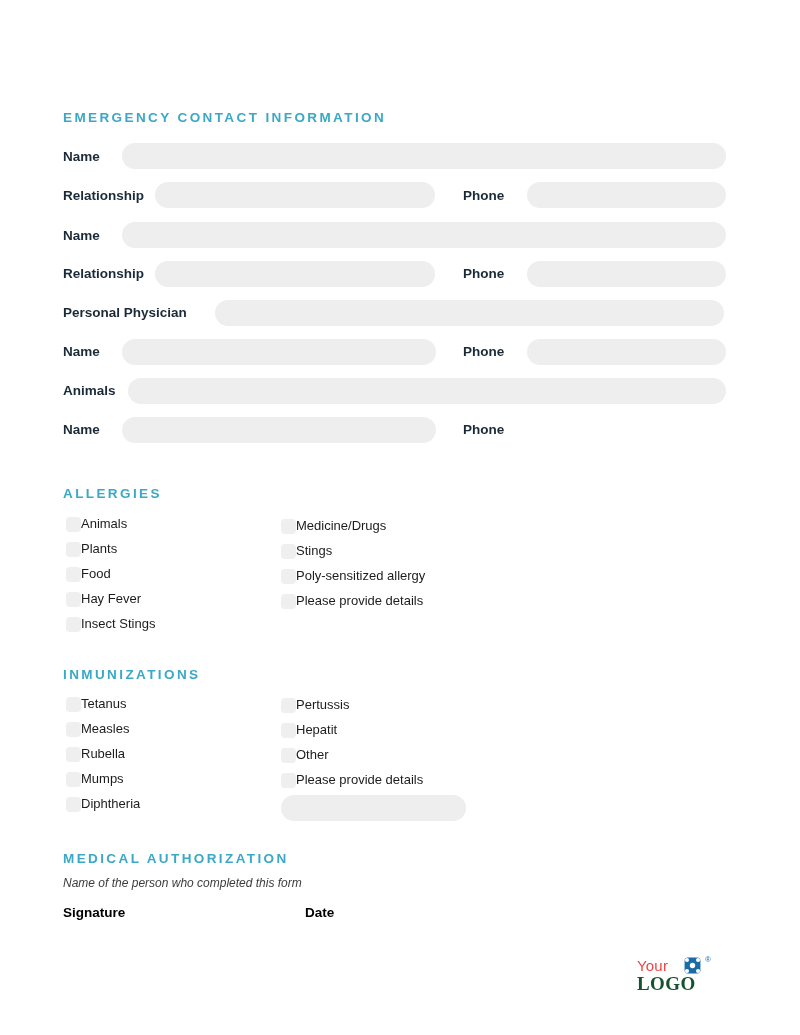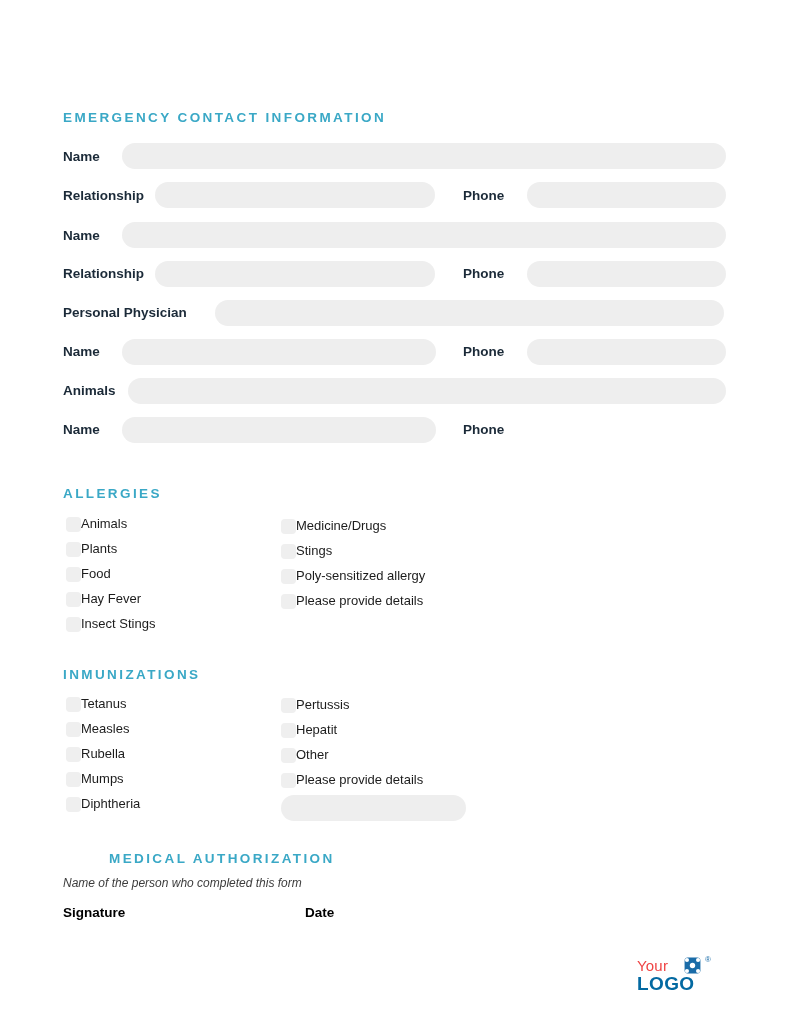--- a/index.html
+++ b/index.html
@@ -108,22 +108,23 @@
     color: #ef4444;
     line-height: 1;
   }
   .logo-logo {
     position: absolute;
     left: 0;
     top: 16px;
     font-size: 19px;
     font-weight: 700;
     letter-spacing: 0.4px;
-    color: #0369a1;
-    line-height: 1;
+    color: #14532d;
+    line-height: 1;
+    font-family: Liberation Serif, serif;
   }
   .logo-mark {
     position: absolute;
     left: 46px;
     top: -2px;
     width: 19px;
     height: 19px;
   }
   .logo-reg {
     position: absolute;
@@ -246,21 +247,21 @@
   <div class="check-row" style="left:281px; top:748px;">
     <span class="check-box"></span>
     <span class="check-label">Other</span>
   </div>
   <div class="check-row" style="left:281px; top:773px;">
     <span class="check-box"></span>
     <span class="check-label">Please provide details</span>
   </div>
   <div class="field-box" style="left:281px; top:795px; width:185px;"></div>
 
-  <div class="section-title" style="top:851px;margin-left:46px;">MEDICAL AUTHORIZATION</div>
+  <div class="section-title" style="top:851px;">MEDICAL AUTHORIZATION</div>
   <div class="subnote" style="top:876px;">Name of the person who completed this form</div>
   <div class="sig-label" style="left:63px; top:905px;">Signature</div>
   <div class="sig-label" style="left:305px; top:905px;">Date</div>
 
   <div class="logo">
     <span class="logo-your">Your</span>
     <span class="logo-logo">LOGO</span>
     <span class="logo-mark">
       <svg width="19" height="19" viewBox="0 0 24 24" aria-hidden="true">
         <path fill="#1a6ca8" d="M6 2h12a4 4 0 0 1 4 4v12a4 4 0 0 1-4 4H6a4 4 0 0 1-4-4V6a4 4 0 0 1 4-4z"></path>

